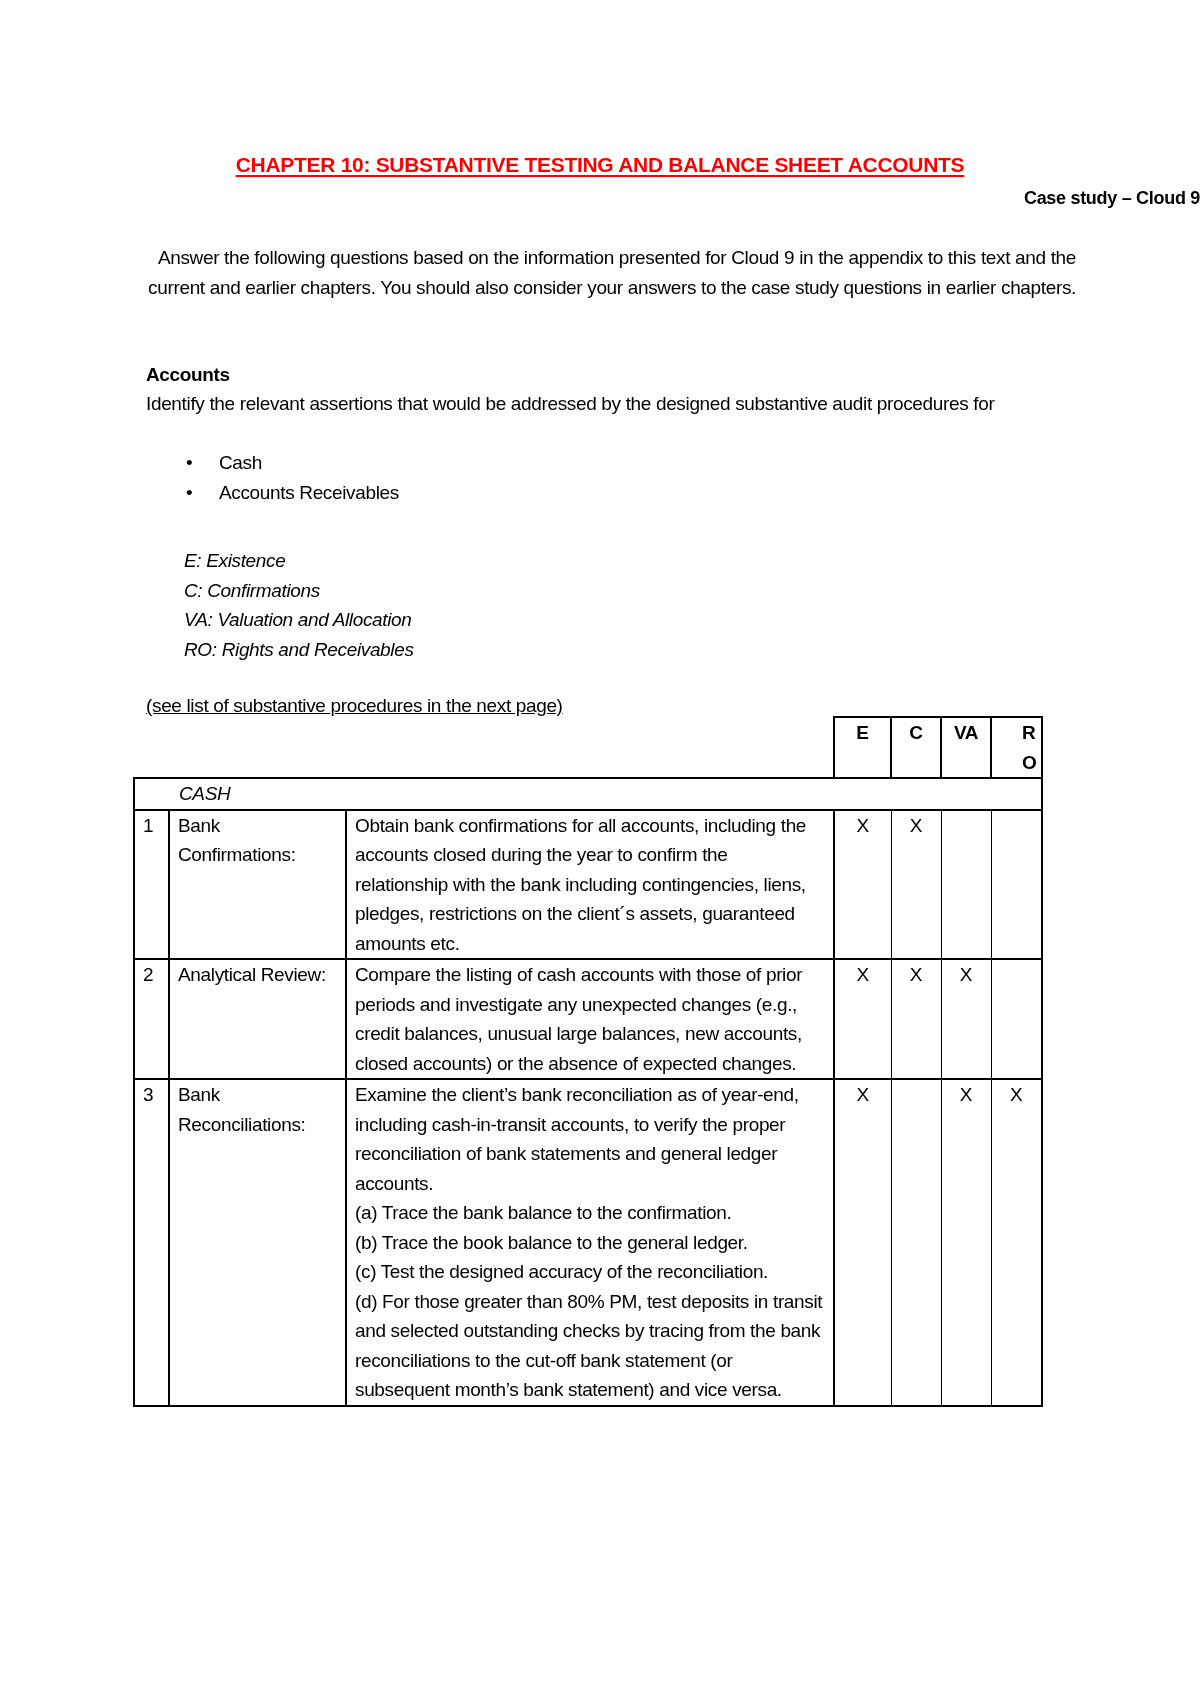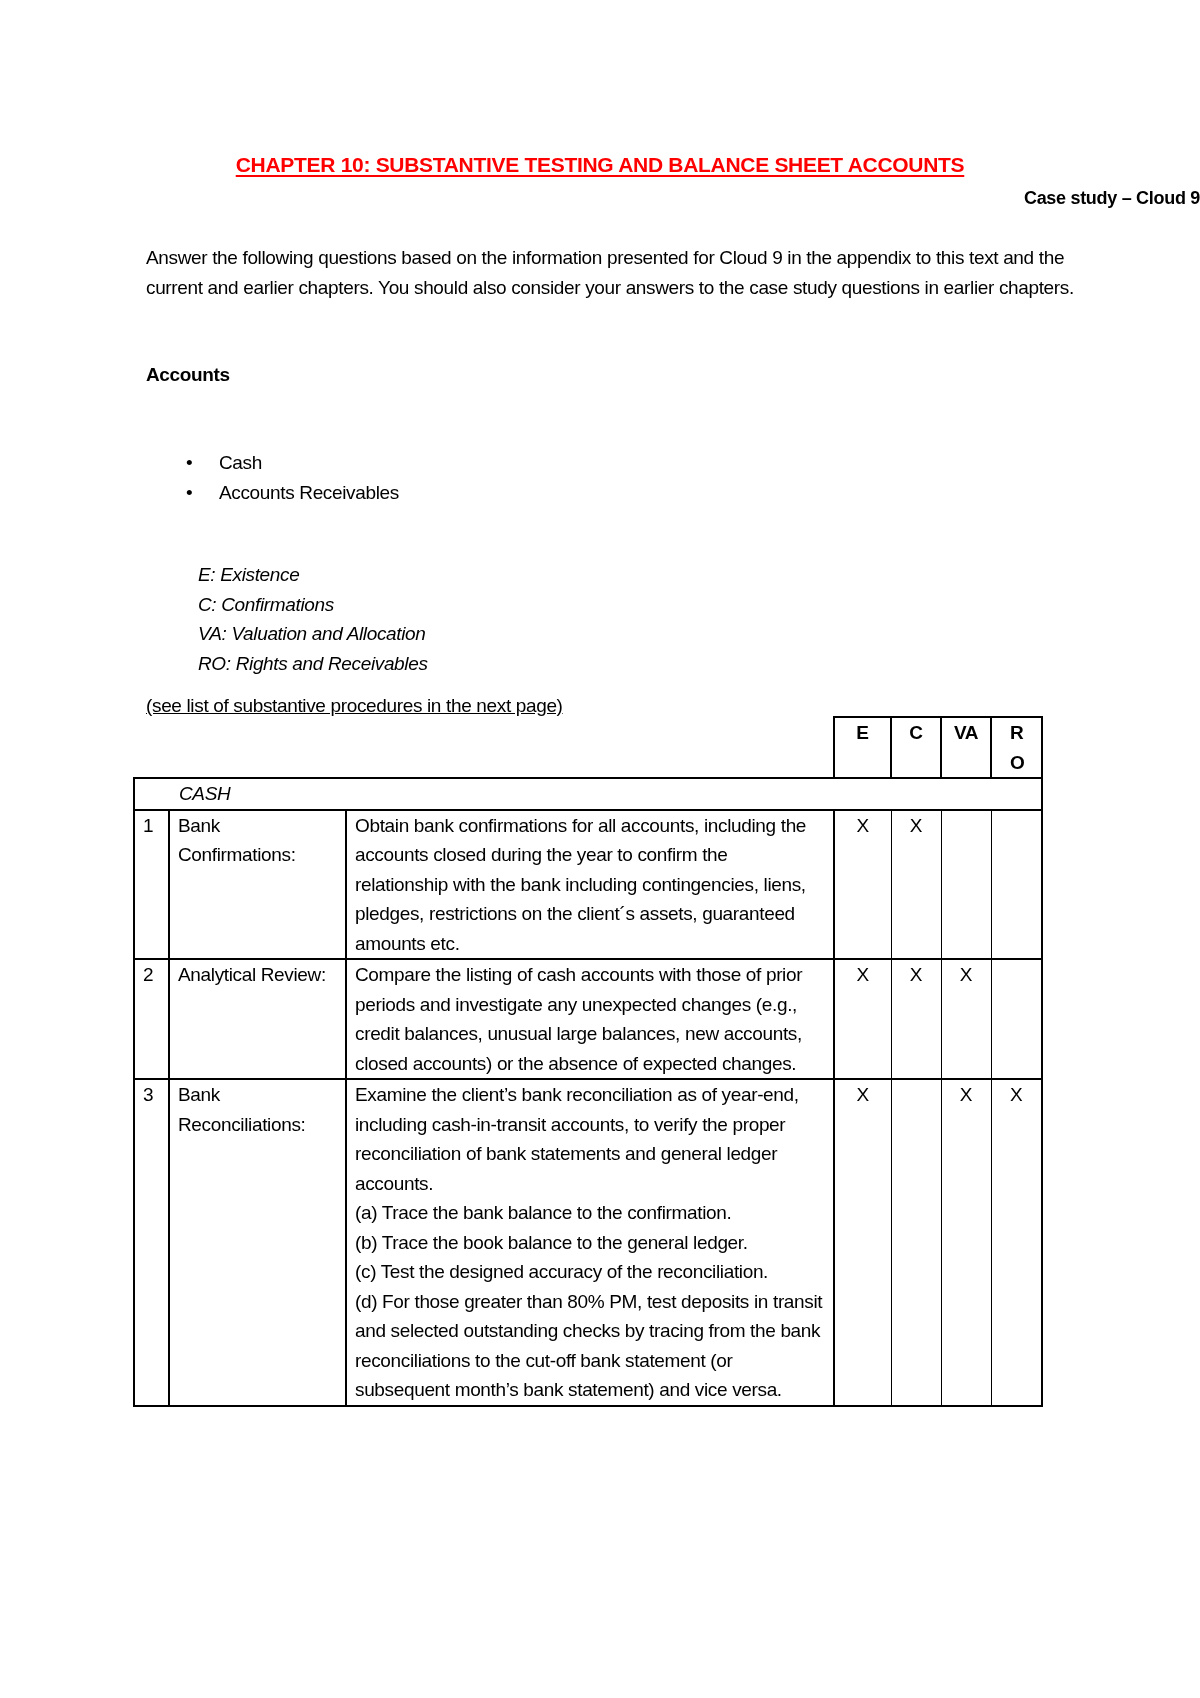--- a/index.html
+++ b/index.html
@@ -46,21 +46,21 @@
       letter-spacing: -0.3px;
     }
     .para {
       position: absolute;
       left: 146px;
       width: 930px;
       font-size: 19px;
       line-height: 29.5px;
       letter-spacing: -0.35px;
     }
-    .intro { top: 243px; }
+    .intro { top: 243px; text-align: right; }
     .required-label { top: 360px; font-weight: bold; }
     .required-text { top: 389px; }
     .bullets {
       position: absolute;
       left: 146px;
       top: 448px;
       margin: 0;
       padding: 0;
       list-style: none;
       font-size: 19px;
@@ -73,21 +73,21 @@
     }
     .bullets li::before {
       content: "\2022";
       position: absolute;
       left: 40px;
     }
     .legend {
       position: absolute;
       left: 184px;
       top: 546px;
-      margin: 14px;
+      margin: 0;
       padding: 0;
       list-style: none;
       font-size: 19px;
       line-height: 29.5px;
       font-style: italic;
       letter-spacing: -0.35px;
     }
     .see-list {
       position: absolute;
       left: 146px;
@@ -130,21 +130,21 @@
       border-bottom: 2px solid #000;
     }
     .assert-table tr.header td.hdr {
       text-align: center;
       font-weight: bold;
       height: 59px;
       padding: 0 2px;
     }
     .assert-table tr.header td.hdr.ro {
       word-break: break-all;
-      padding: 0 18px;
+      padding: 0 30px;
     }
     .assert-table tr.section td {
       font-style: italic;
       padding-left: 44px;
       height: 29px;
     }
     .assert-table td.num {
       padding: 0 4px 0 8px;
       border-right-width: 2px;
     }
@@ -166,20 +166,21 @@
   <div class="title">
     <span>CHAPTER 10: SUBSTANTIVE TESTING AND BALANCE SHEET ACCOUNTS</span>
   </div>
 
   <div class="subtitle">Case study – Cloud 9</div>
 
   <div class="para intro">Answer the following questions based on the information presented for Cloud 9 in the appendix to this text and the current and earlier chapters. You should also consider your answers to the case study questions in earlier chapters.</div>
 
   <div class="para required-label">Accounts</div>
 
+  <div class="para required-text">Identify the relevant assertions that would be addressed by the designed substantive audit procedures for</div>
 
   <ul class="bullets">
     <li>Cash</li>
     <li>Accounts Receivables</li>
   </ul>
 
   <ul class="legend">
     <li>E: Existence</li>
     <li>C: Confirmations</li>
     <li>VA: Valuation and Allocation</li>

